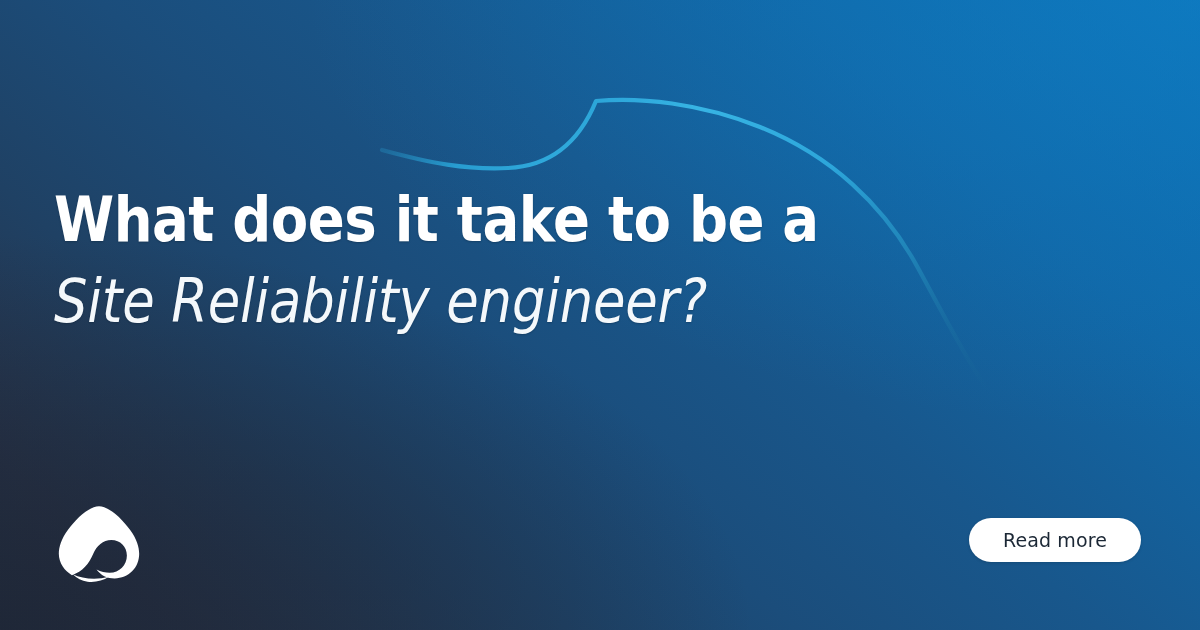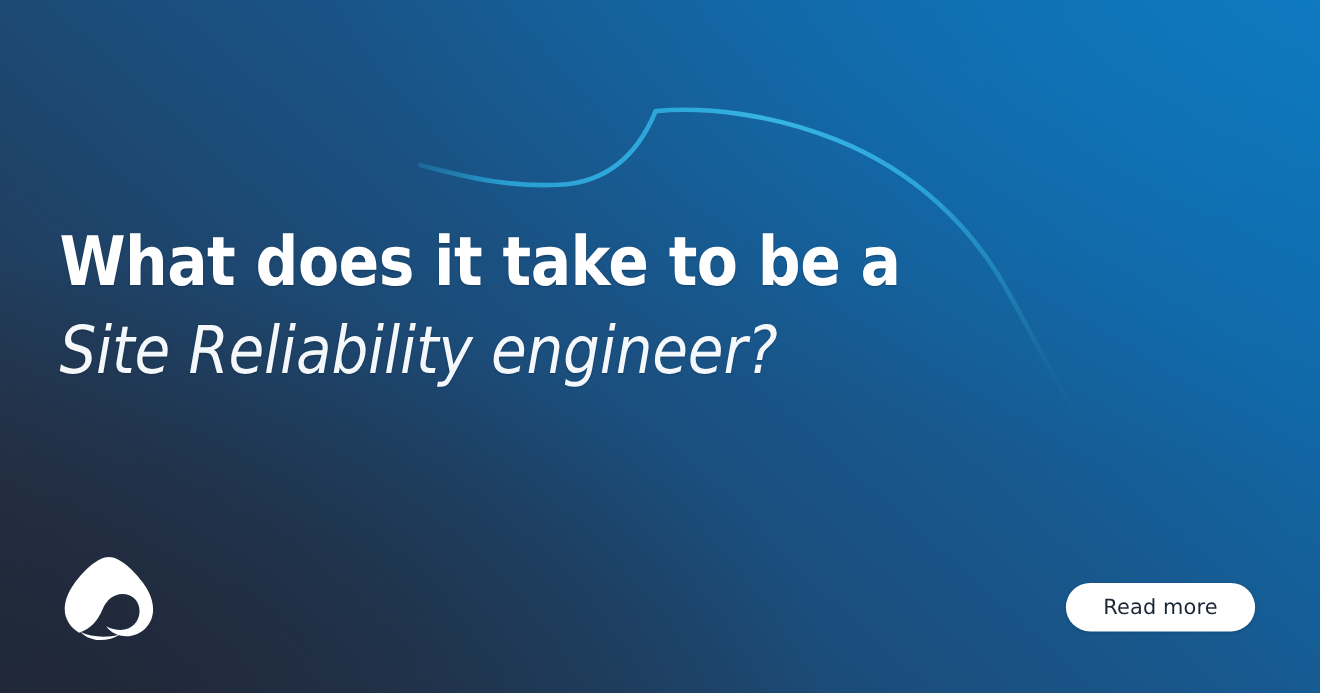--- a/index.html
+++ b/index.html
@@ -77,21 +77,21 @@
     left: 0; top: 0;
     width: 1200px;
     height: 630px;
     pointer-events: none;
   }
 
   
   .headline {
     position: absolute;
     left: 54px;
-    top: 198px;
+    top: 180px;
     width: 820px;
   }
   .headline-line1 {
     display: block;
     color: #ffffff;
     font-family: "DejaVu Sans", sans-serif;
     font-weight: 700;
     font-size: 62px;
     line-height: 80px;
     letter-spacing: -0.6px;
@@ -121,21 +121,21 @@
     left: 58px;
     top: 503px;
     width: 82px;
     height: 82px;
   }
 
   
   .cta {
     position: absolute;
     left: 969px;
-    top: 530px;
+    top: 518px;
     width: 172px;
     height: 44px;
     border: none;
     border-radius: 22px;
     background: #ffffff;
     color: #1b2735;
     font-family: "DejaVu Sans", sans-serif;
     font-size: 19px;
     font-weight: 400;
     letter-spacing: 0.1px;

